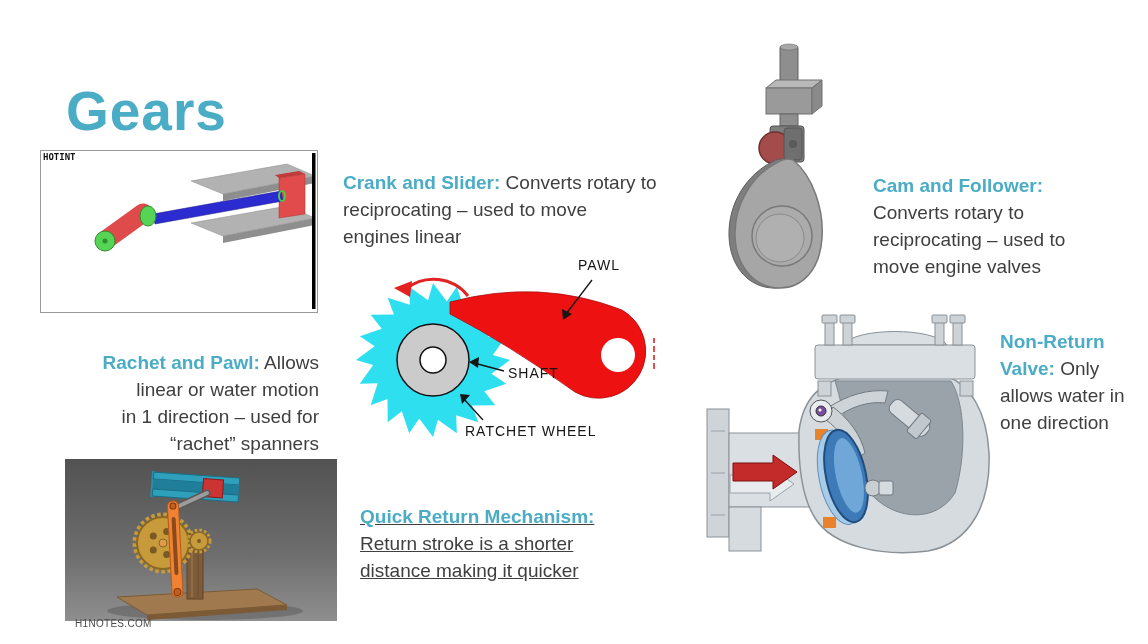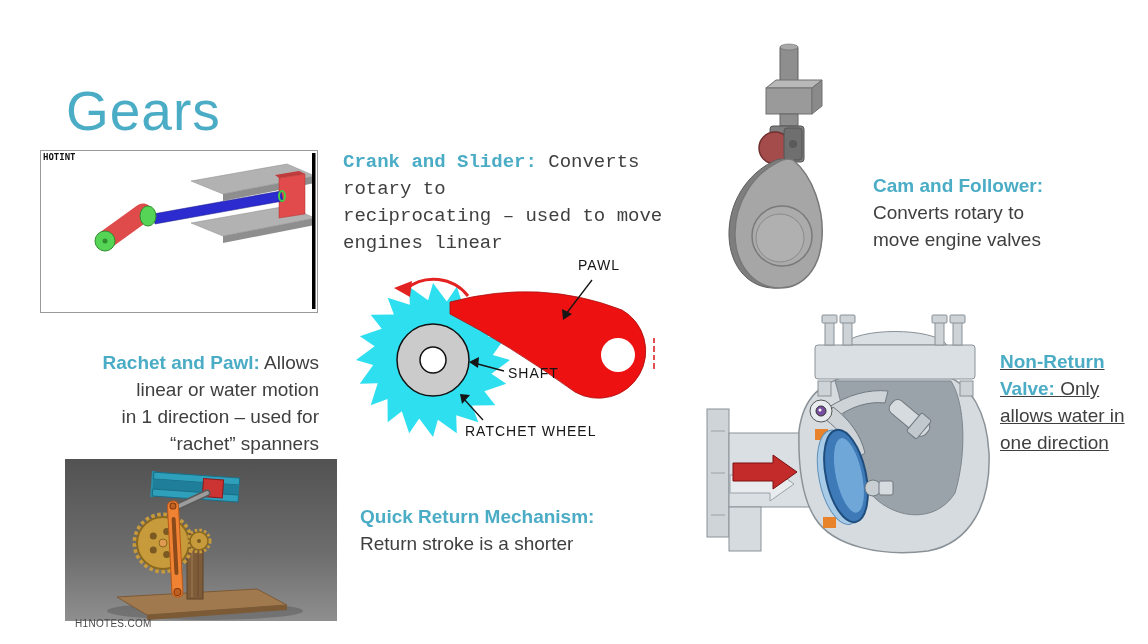--- a/index.html
+++ b/index.html
@@ -7,31 +7,31 @@
     width:1148px;height:644px;position:relative;overflow:hidden;
     background:#ffffff;
     font-family:"Liberation Sans",sans-serif;
     color:#3f3f3f;
   }
   .abs{position:absolute;}
   
   .slide-title{
     left:66px;top:84px;
     font-size:55px;line-height:1;letter-spacing:1px;
-    color:#4bacc6;font-weight:400;
+    color:#4bacc6;font-weight:700;
   }
   
   .caption{font-size:19px;line-height:27px;color:#3f3f3f;}
   .caption .hd{color:#4bacc6;font-weight:700;}
   .caption p{margin:0;}
-  .cap-crank{left:343px;top:149px;width:340px;font-family:Liberation Mono, monospace;}
+  .cap-crank{left:343px;top:169px;width:340px;}
   .cap-cam{left:873px;top:172px;width:230px;}
   .cap-ratchet{left:59px;top:349px;width:260px;text-align:right;}
-  .cap-qr{left:360px;top:503px;width:310px;}
-  .cap-valve{left:1000px;top:348px;width:132px;text-decoration:underline;}
+  .cap-qr{left:360px;top:503px;width:310px;text-decoration:underline;}
+  .cap-valve{left:1000px;top:328px;width:132px;}
   
   .fig{position:absolute;}
   .fig-crank{
     left:40px;top:150px;width:278px;height:163px;
     background:#ffffff;border:1px solid #9a9a9a;box-sizing:border-box;
   }
   .hotint{
     position:absolute;left:2px;top:1px;
     font-family:"DejaVu Sans Mono",monospace;font-weight:700;
     font-size:9px;color:#111;letter-spacing:0;
@@ -112,20 +112,21 @@
       <path d="M 75,130 C 95,146 106,180 104,208 C 102,240 84,258 62,258 C 38,258 18,238 17,206 C 16,172 36,144 60,132 C 65,129 70,128 75,130 Z" fill="#a6a6a6" stroke="#787878" stroke-width="1.5"></path>
       <circle cx="64" cy="206" r="30" fill="#ababab" stroke="#7a7a7a" stroke-width="1.5"></circle>
       <circle cx="62" cy="208" r="24" fill="#b0b0b0" stroke="#8a8a8a"></circle>
     </g>
   </svg>
 </div>
 
 <div class="abs caption cap-cam">
   <p><span class="hd">Cam and Follower:</span></p>
   <p>Converts rotary to</p>
+  <p>reciprocating – used to</p>
   <p>move engine valves</p>
 </div>
 
 <div class="abs caption cap-ratchet">
   <p><span class="hd">Rachet and Pawl:</span><span> Allows</span></p>
   <p>linear or water motion</p>
   <p>in 1 direction – used for</p>
   <p>“rachet” spanners</p>
 </div>
 
@@ -169,20 +170,21 @@
       <rect x="303" y="94" width="2" height="6"></rect>
       <rect x="303" y="103" width="2" height="5"></rect>
       <rect x="303" y="111" width="2" height="6"></rect>
     </g>
   </svg>
 </div>
 
 <div class="abs caption cap-qr">
   <p><span class="hd">Quick Return Mechanism:</span></p>
   <p>Return stroke is a shorter</p>
+  <p>distance making it quicker</p>
 </div>
 
 <div class="fig fig-qr">
   <svg width="272" height="162" viewBox="0 0 272 162">
     <defs>
       <linearGradient id="qrbg" x1="0" y1="0" x2="0" y2="1">
         <stop offset="0" stop-color="#525252"></stop>
         <stop offset="0.6" stop-color="#6e6e6e"></stop>
         <stop offset="1" stop-color="#8f8f8f"></stop>
       </linearGradient>

